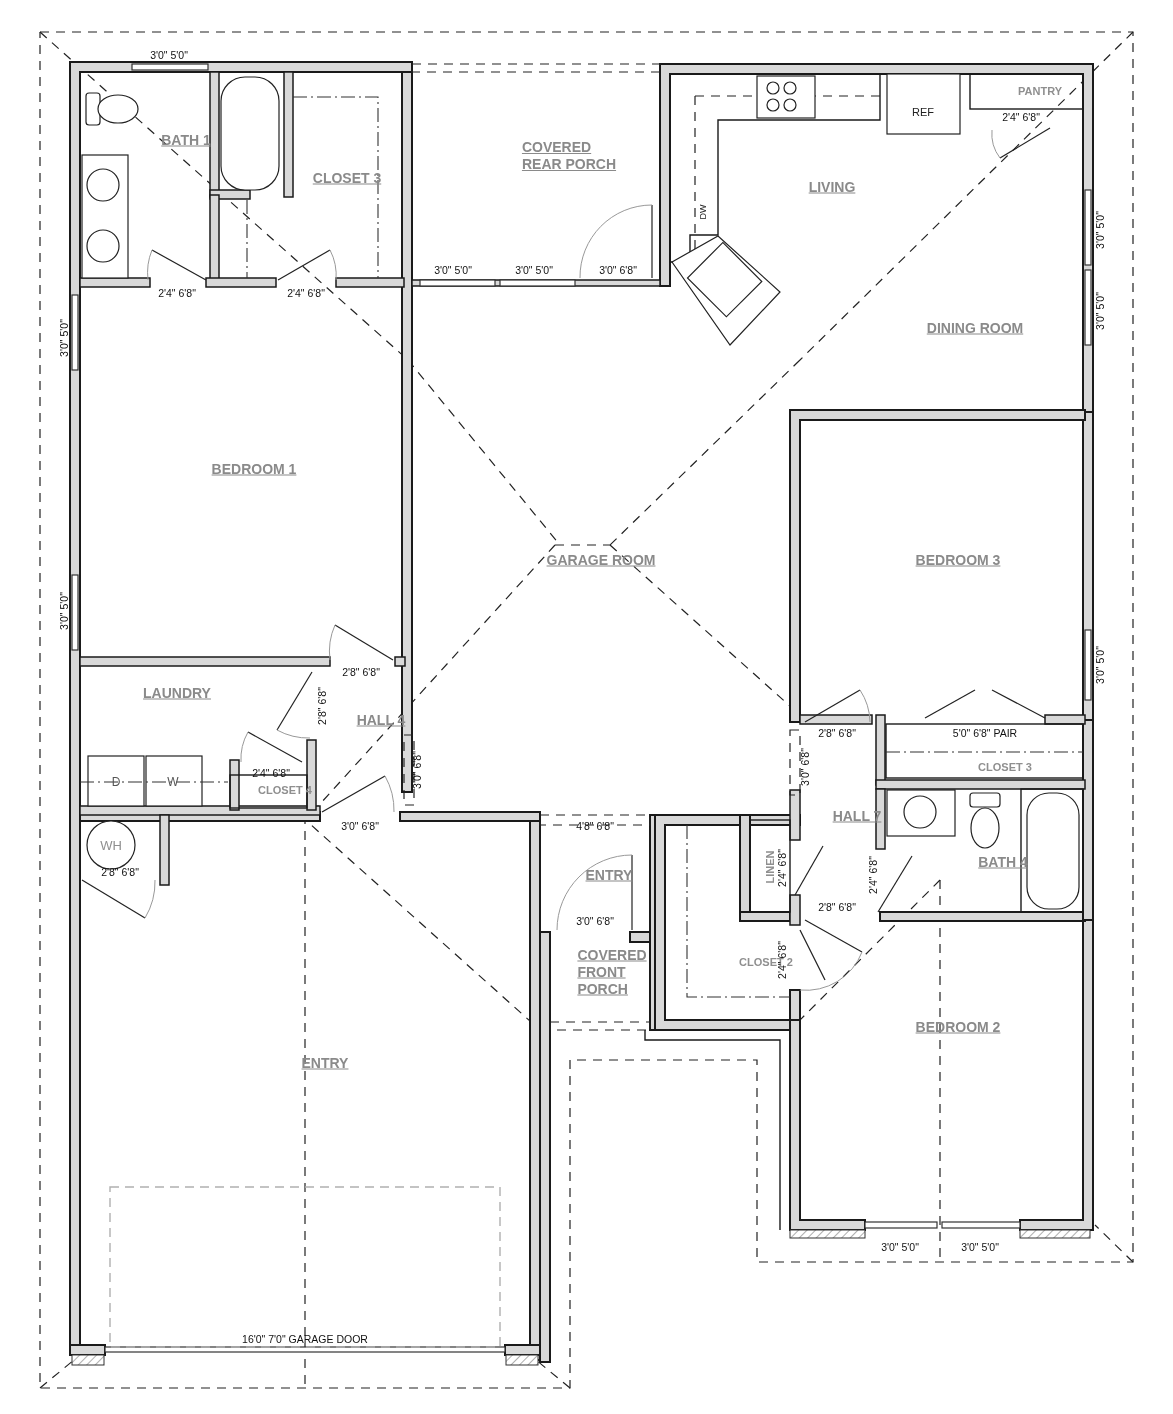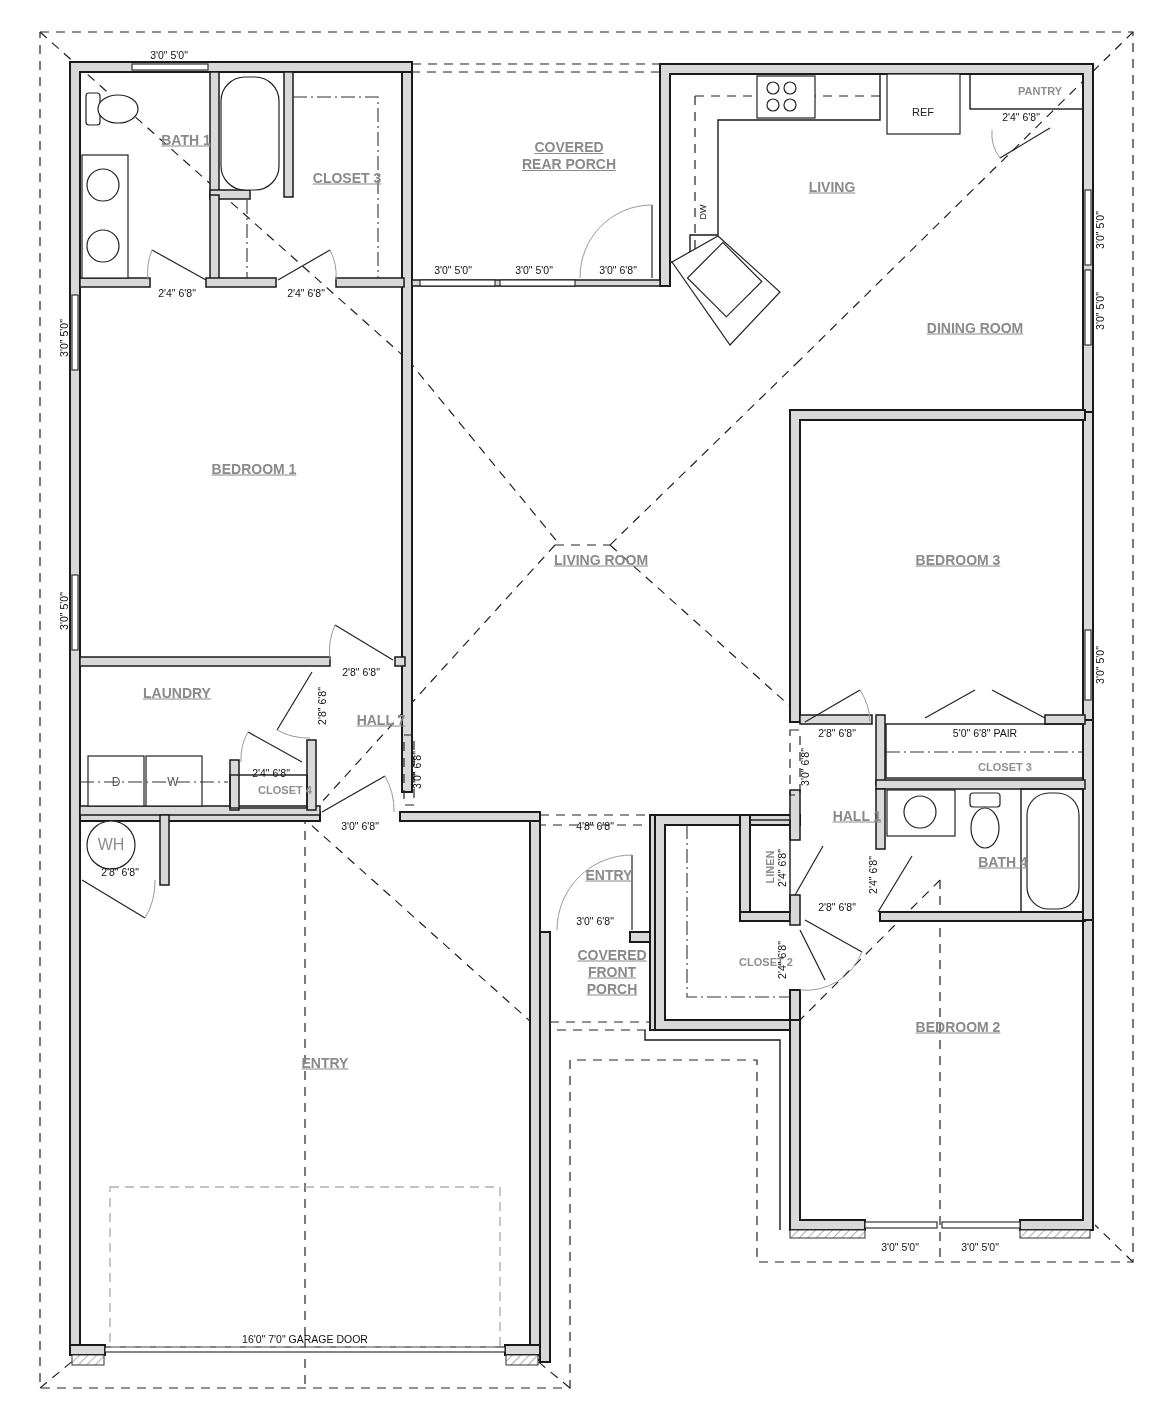--- a/index.html
+++ b/index.html
@@ -9,26 +9,26 @@
   .wall-thin { fill: #d9d9d9; stroke: #1a1a1a; stroke-width: 1.5; }
   .outline { fill: none; stroke: #1a1a1a; stroke-width: 1.4; }
   .fixture { fill: #ffffff; stroke: #222; stroke-width: 1.2; }
   .dash { fill: none; stroke: #222; stroke-width: 1.2; stroke-dasharray: 9 7; }
   .dash-gray { fill: none; stroke: #b0b0b0; stroke-width: 1.4; stroke-dasharray: 9 6; }
   .dashdot { fill: none; stroke: #333; stroke-width: 1.1; stroke-dasharray: 14 4 2 4; }
   .window { fill: #ffffff; stroke: #333; stroke-width: 1.2; }
   .door { fill: #e6e6e6; stroke: #222; stroke-width: 1.2; }
   .swing { fill: none; stroke: #999; stroke-width: 1; }
   .hatch { fill: url(#hatch); stroke: #333; stroke-width: 1; }
-  .room-label { position: absolute; color: #8a8a8a; font-weight: bold; font-size: 14px; text-decoration: underline; text-align: center; white-space: pre-line; line-height: 17px; transform: translate(-50%, -50%); padding-left: 40px; }
+  .room-label { position: absolute; color: #8a8a8a; font-weight: bold; font-size: 14px; text-decoration: underline; text-align: left; white-space: pre-line; line-height: 17px; transform: translate(-50%, -50%); padding-left: 40px; }
   .room-label.small { font-size: 11px; text-decoration: none; color: #8f8f8f; }
   .dim { position: absolute; color: #111; font-size: 10.5px; white-space: nowrap; transform: translate(-50%, -50%); }
   .dim.vert { transform: translate(-50%, -50%) rotate(-90deg); }
   .appl { position: absolute; color: #222; font-size: 11px; transform: translate(-50%, -50%); white-space: nowrap; }
-  .appl.gray { color: #8f8f8f; font-size: 16px; }
+  .appl.gray { color: #8f8f8f; font-size: 13px; }
   .appl.vert { transform: translate(-50%, -50%) rotate(-90deg); font-size: 9px; }
 </style>
 </head>
 <body>
 
 <svg id="plan" width="1173" height="1414" viewBox="0 0 1173 1414" xmlns="http://www.w3.org/2000/svg">
   <defs>
     <pattern id="hatch" width="6" height="6" patternUnits="userSpaceOnUse" patternTransform="rotate(45)">
       <rect width="6" height="6" fill="#ffffff"></rect>
       <line x1="0" y1="0" x2="0" y2="6" stroke="#777" stroke-width="1.2"></line>
@@ -240,27 +240,27 @@
 </svg>
 
 <div class="room-label" style="left:166px;top:140px">BATH 1</div>
 <div class="room-label" style="left:327px;top:178px">CLOSET 3</div>
 <div class="room-label" style="left:549px;top:156px">COVERED
 REAR PORCH</div>
 <div class="room-label" style="left:812px;top:187px">LIVING</div>
 <div class="room-label small" style="left:1020px;top:91px">PANTRY</div>
 <div class="room-label" style="left:955px;top:328px">DINING ROOM</div>
 <div class="room-label" style="left:234px;top:469px">BEDROOM 1</div>
-<div class="room-label" style="left:581px;top:560px">LIVING ROOM</div>
+<div class="room-label" style="left:581px;top:560px">GARAGE ROOM</div>
 <div class="room-label" style="left:938px;top:560px">BEDROOM 3</div>
 <div class="room-label" style="left:157px;top:693px">LAUNDRY</div>
-<div class="room-label" style="left:361px;top:720px">HALL 7</div>
+<div class="room-label" style="left:361px;top:720px">HALL 4</div>
 <div class="room-label small" style="left:265px;top:790px">CLOSET 4</div>
 <div class="room-label small" style="left:985px;top:767px">CLOSET 3</div>
-<div class="room-label" style="left:837px;top:816px">HALL 1</div>
+<div class="room-label" style="left:837px;top:816px">HALL 7</div>
 <div class="room-label" style="left:983px;top:862px">BATH 4</div>
 <div class="room-label" style="left:589px;top:875px">ENTRY</div>
 <div class="room-label" style="left:592px;top:972px">COVERED
 FRONT
 PORCH</div>
 <div class="room-label small" style="left:746px;top:962px">CLOSET 2</div>
 <div class="room-label" style="left:305px;top:1063px">ENTRY</div>
 <div class="room-label" style="left:938px;top:1027px">BEDROOM 2</div>
 <div class="appl gray vert" style="left:770px;top:867px;font-size:11px;font-weight:bold">LINEN</div>
 

